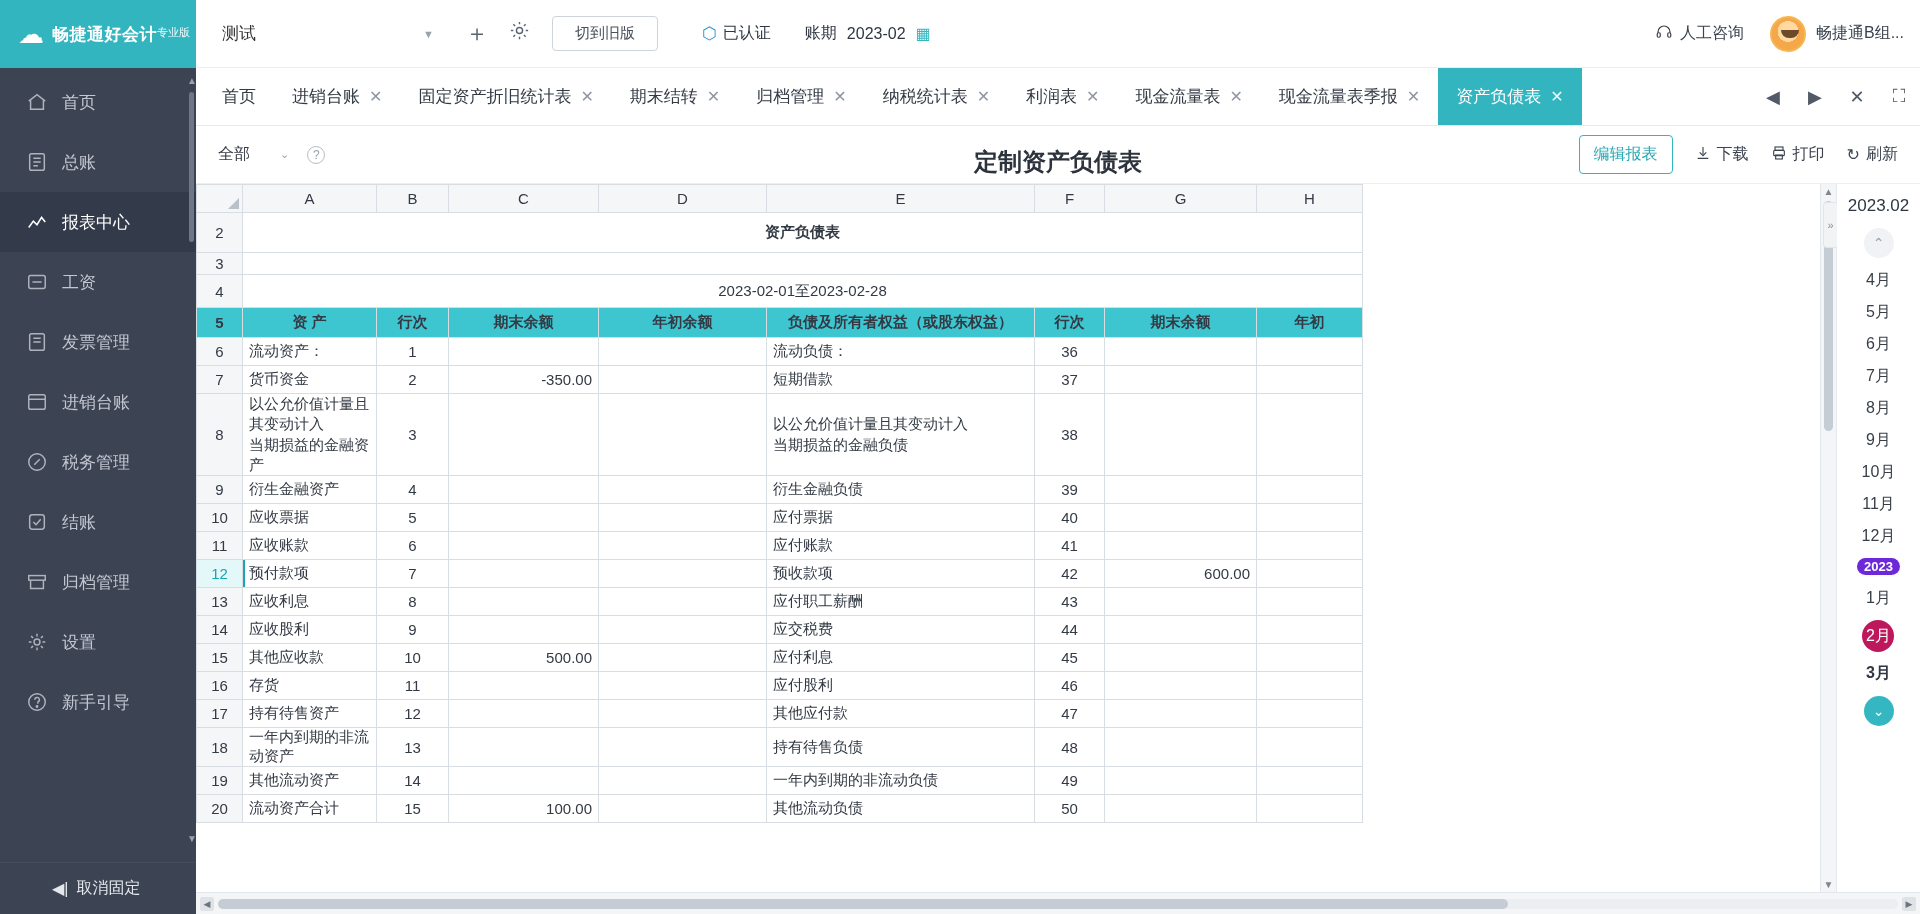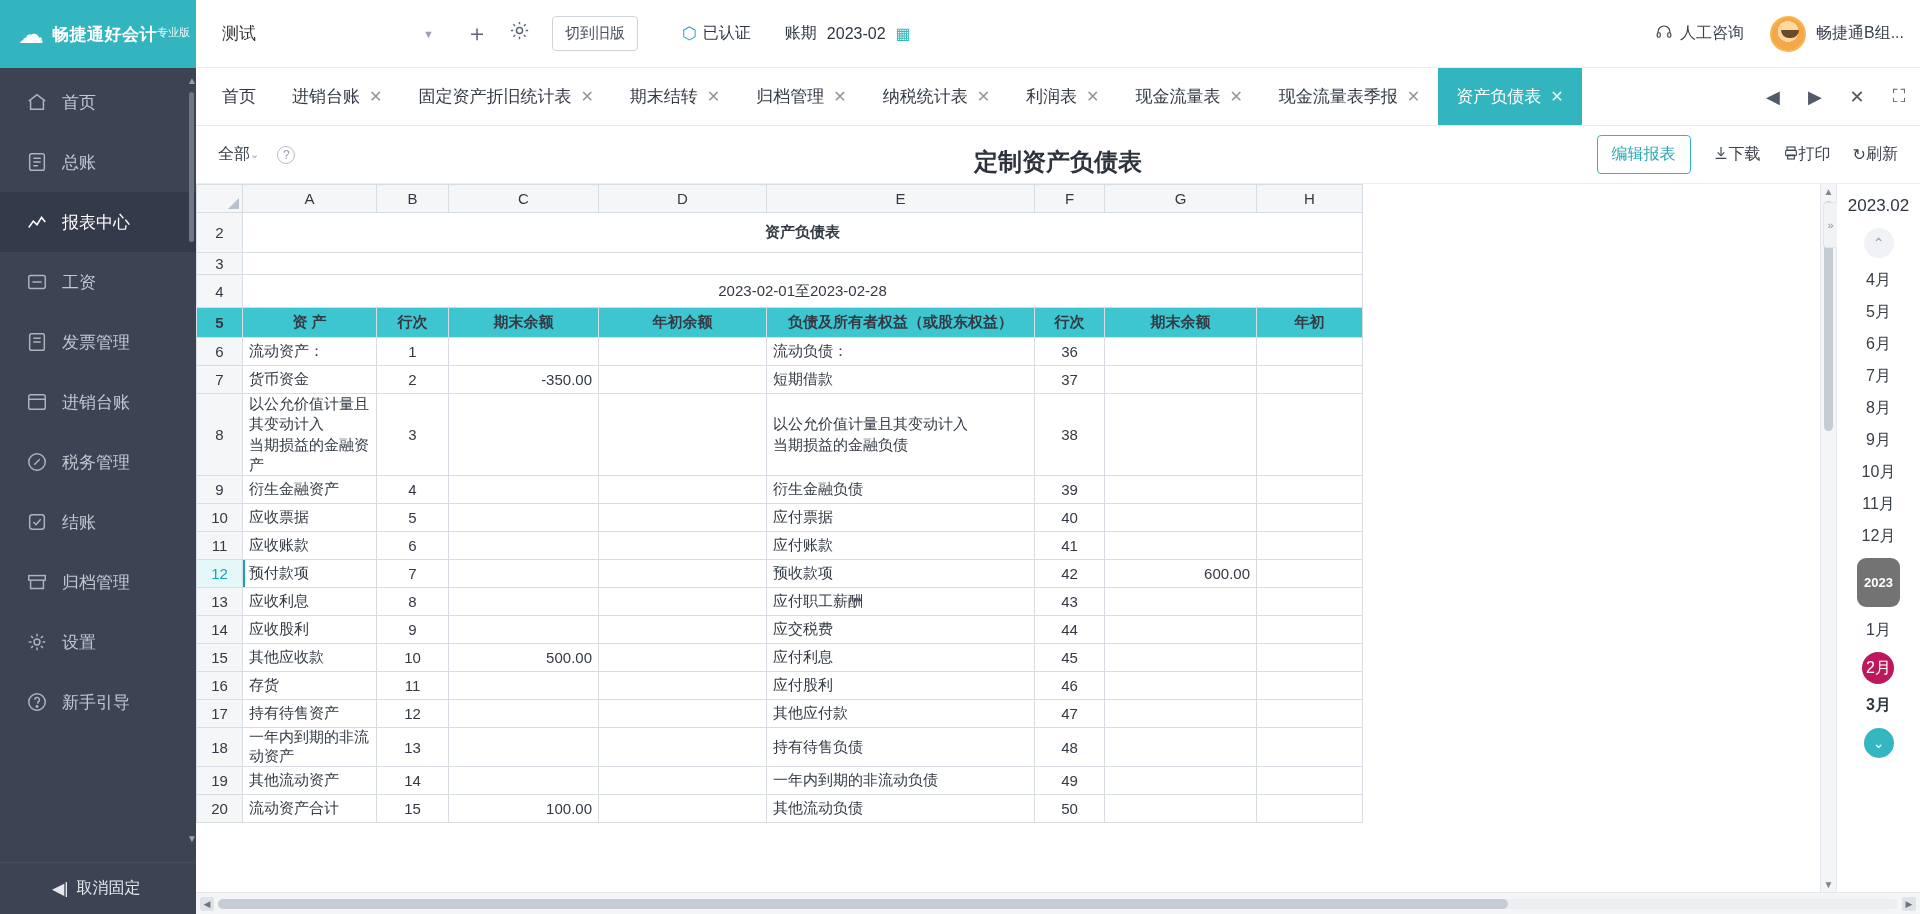--- a/index.html
+++ b/index.html
@@ -68,21 +68,21 @@
     width: 260px; height: 68px; display: flex; align-items: center;
     justify-content: space-between; padding: 0 22px 0 26px; font-size: 17px; color: #333;
     cursor: pointer;
   }
   .caret { color:#9aa3ad; font-size: 11px; }
   .tb-icon {
     width: 42px; height: 42px; border-radius: 4px; display:flex;
     align-items:center; justify-content:center; font-size: 23px; color:#5b6472; cursor:pointer;
   }
   .old-ver-btn {
-    margin-left: 12px; padding: 7px 12px; border: 1px solid #cfd4db; border-radius: 4px;
+    margin-left: 12px; padding: 7px 22px; border: 1px solid #cfd4db; border-radius: 4px;
     font-size: 15px; color: #4a515d; background: #fff; cursor: pointer;
   }
   .verified {
     margin-left: 44px; display:flex; align-items:center; gap:6px;
     color:#2f3742; font-size: 16px; cursor:pointer;
   }
   .verified .hex { color:#2f9bd6; font-size: 17px; }
   .period { margin-left: 34px; display:flex; align-items:center; gap:10px; font-size:16px; color:#2f3742; }
   .period .val { color:#2f3742; }
   .cal-ic { color:#35b7c2; font-size:16px; cursor:pointer; }
@@ -115,34 +115,34 @@
   .tab-ctrl {
     width: 42px; display:flex; align-items:center; justify-content:center;
     font-size: 18px; color:#515a66; cursor:pointer;
   }
 
   
   .report-head {
     height: 58px; background:#fff; display:flex; align-items:center; padding: 0 22px;
     position: relative; border-bottom:1px solid #eceef1;
   }
-  .all-select { display:flex; align-items:center; font-size: 16px; color:#333a44; cursor:pointer; }
+  .all-select { display:flex; align-items:center; gap:30px; font-size: 16px; color:#333a44; cursor:pointer; }
   .q-ic { width:18px; height:18px; border-radius:50%; border:1px solid #b6bdc6; color:#98a0ab;
           font-size:12px; display:flex; align-items:center; justify-content:center; }
   .report-title {
     position:absolute; left:0; right:0; text-align:center; font-size: 24px; color:#2d333d; font-weight: bold;
     pointer-events: none;
     margin-top: 14px;
   }
   .head-actions { margin-left:auto; display:flex; align-items:center; gap:22px; z-index:2; }
   .btn-edit {
     border:1px solid #33b5c0; color:#2aa7b2; background:#fff; border-radius:4px;
     padding: 8px 14px; font-size: 16px; cursor:pointer;
   }
-  .head-link { display:flex; align-items:center; font-size:16px; color:#3c434f; cursor:pointer; }
+  .head-link { display:flex; align-items:center; gap:6px; font-size:16px; color:#3c434f; cursor:pointer; }
 
   
   .sheet-area { flex:1; position:relative; background:#fff; display:flex; min-height:0; }
   .sheet { flex:1; position:relative; overflow:hidden; }
 
   table.grid { border-collapse: collapse; table-layout: fixed; }
   table.grid td, table.grid th { border:1px solid #d7dde3; font-size: 15px; color:#333a44; padding: 0 6px; }
   .corner { width: 46px; height: 28px; background:#f4f6f8; position:relative; }
   .corner:after{
     content:""; position:absolute; right:3px; bottom:3px;
@@ -191,22 +191,22 @@
     display:flex; align-items:center; justify-content:center; color:#8a919b; font-size:11px; cursor:pointer;
   }
   .mp-year { font-size: 17px; color:#2f3742; margin: 4px 0 12px; }
   .mp-arrow {
     width: 30px; height: 30px; border-radius:50%; background:#f0f2f5; color:#9aa2ad;
     display:flex; align-items:center; justify-content:center; font-size:14px; margin-bottom: 12px; cursor:pointer;
   }
   .mp-list { display:flex; flex-direction:column; align-items:center; gap: 11px; font-size:16px; color:#3a4049; }
   .mp-item { cursor:pointer; }
   .mp-yeartag {
-    background:#737373; color:#fff; font-size:13px; font-weight:bold;
-    border-radius:9px; padding: 17px 7px; margin-bottom: 2px;
+    background:#6d28d9; color:#fff; font-size:13px; font-weight:bold;
+    border-radius:9px; padding: 1px 7px; margin-bottom: 2px;
   }
   .mp-item.cur {
     width: 32px; height: 32px; border-radius:50%; background:#be185d; color:#fff;
     display:flex; align-items:center; justify-content:center; font-size:16px;
   }
   .mp-item.bold { font-weight: bold; color:#2f3742; }
   .mp-down {
     width: 30px; height: 30px; border-radius:50%; background:#35b7c2; color:#fff;
     display:flex; align-items:center; justify-content:center; font-size:14px; margin-top: 12px; cursor:pointer;
   }

